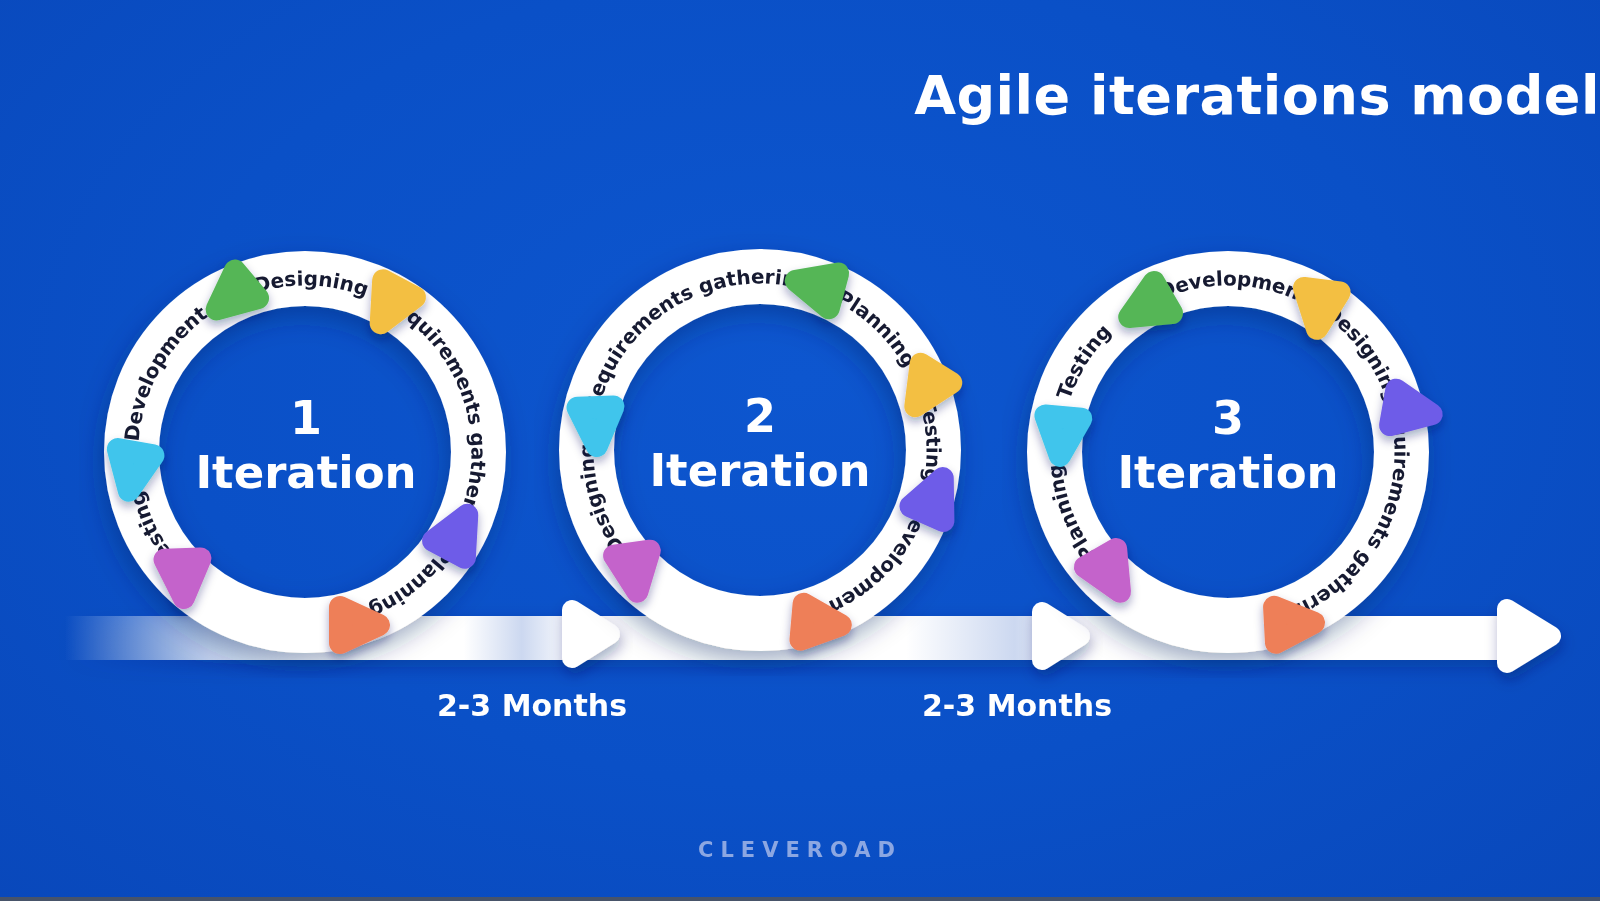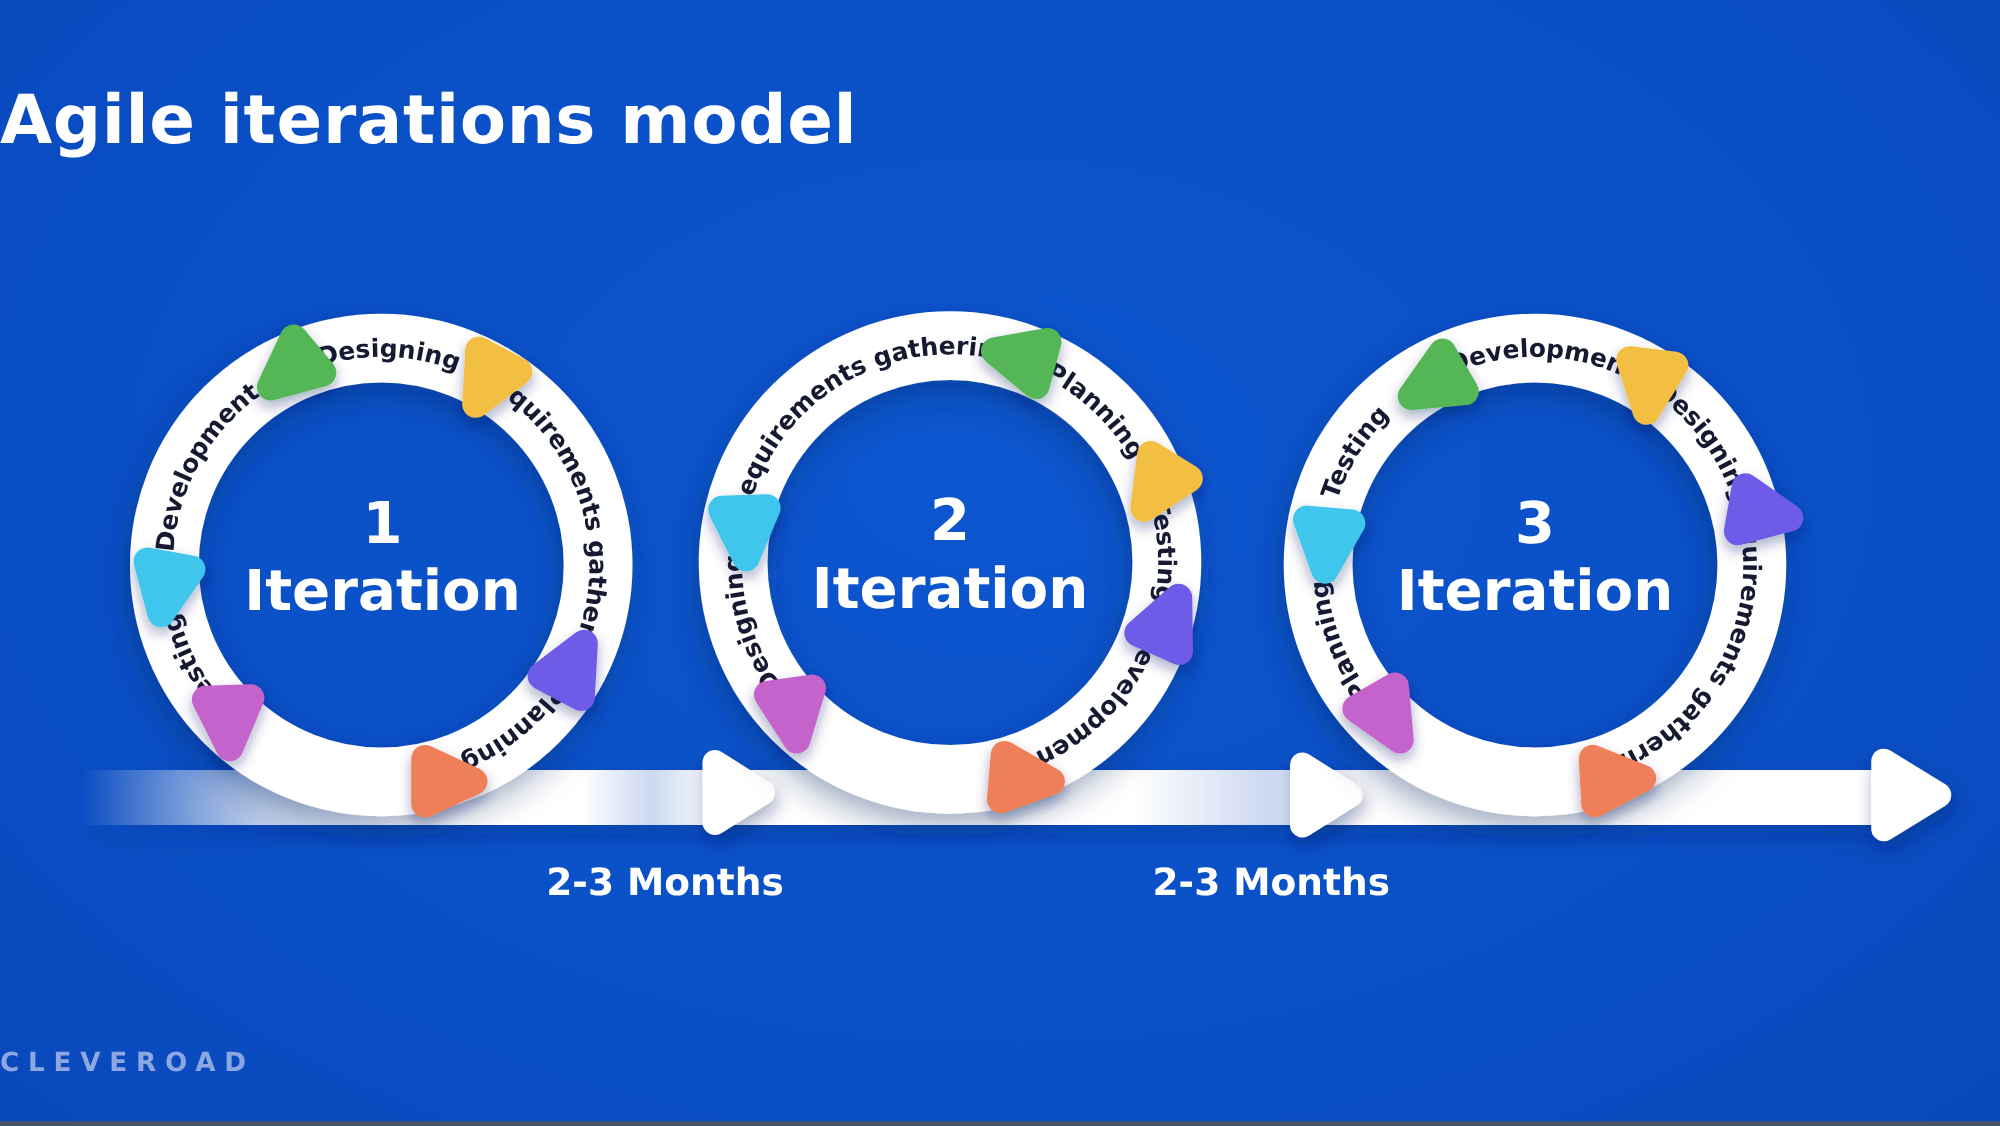--- a/index.html
+++ b/index.html
@@ -3,21 +3,21 @@
 <meta charset="utf-8">
 <style>
   html,body{margin:0;padding:0;}
   body{font-family:"DejaVu Sans","Liberation Sans",sans-serif;}
   #canvas{
     position:relative;width:1600px;height:901px;overflow:hidden;
     background:radial-gradient(ellipse at 50% 42%, #0d56cf 0%, #0a50c7 55%, #0948bb 100%);
   }
   .page-title{
     position:absolute;top:64px;left:0;width:100%;
-    text-align:left;color:#ffffff;font-size:54px;font-weight:700;
+    text-align:right;color:#ffffff;font-size:54px;font-weight:700;
     letter-spacing:0.5px;line-height:1.2;
   }
   svg{position:absolute;left:0;top:0;}
   .phase{
     font-family:"DejaVu Sans","Liberation Sans",sans-serif;
     font-size:20px;font-weight:600;fill:#161a31;
     text-anchor:middle;dominant-baseline:central;letter-spacing:0.4px;
   }
   .iter-num{
     font-family:"DejaVu Sans","Liberation Sans",sans-serif;
@@ -34,21 +34,21 @@
   .ring{fill:none;stroke:#ffffff;stroke-width:55px;}
   .marker{stroke-linejoin:round;stroke-width:22px;}
   .arrow-green{fill:#55b657;stroke:#55b657;}
   .arrow-yellow{fill:#f3bf43;stroke:#f3bf43;}
   .arrow-purple{fill:#6e5ce8;stroke:#6e5ce8;}
   .arrow-orange{fill:#ee7f58;stroke:#ee7f58;}
   .arrow-magenta{fill:#c464cb;stroke:#c464cb;}
   .arrow-cyan{fill:#3fc5ec;stroke:#3fc5ec;}
   .chev{fill:#ffffff;stroke:#ffffff;stroke-width:20px;stroke-linejoin:round;}
   .brand-footer{
-    position:absolute;top:838px;left:0;width:100%;text-align:left;
+    position:absolute;top:838px;left:0;width:100%;text-align:center;
     color:#8ca7e2;font-size:21px;font-weight:700;letter-spacing:7px;
   }
   .bottom-strip{
     position:absolute;left:0;bottom:0;width:100%;height:4px;background:#475369;
   }
 </style>
 </head>
 <body>
 
 <div id="canvas">

